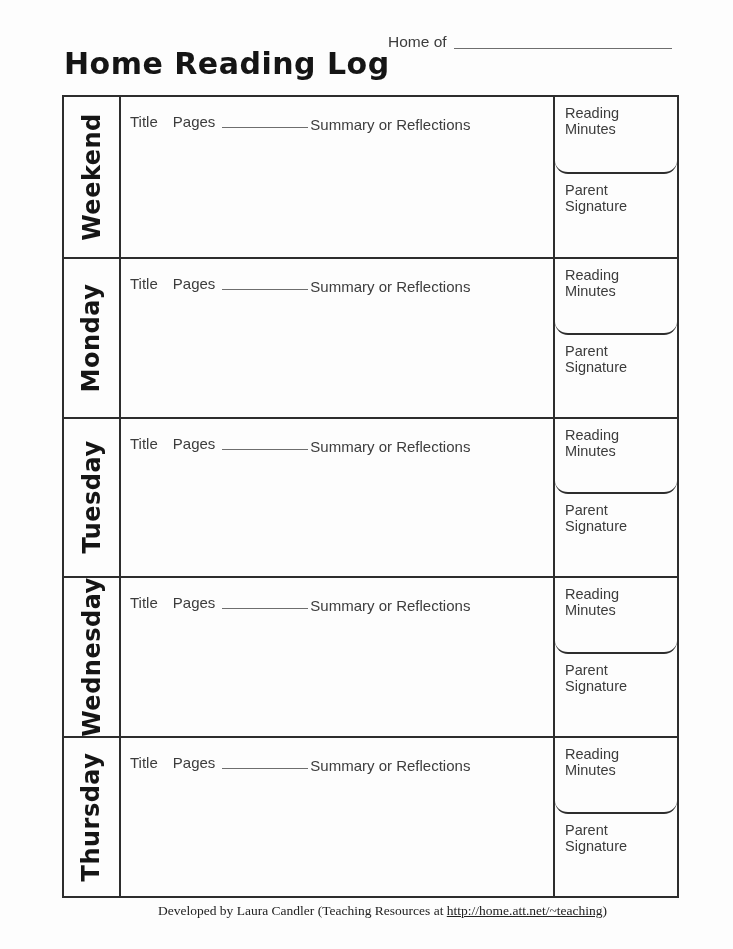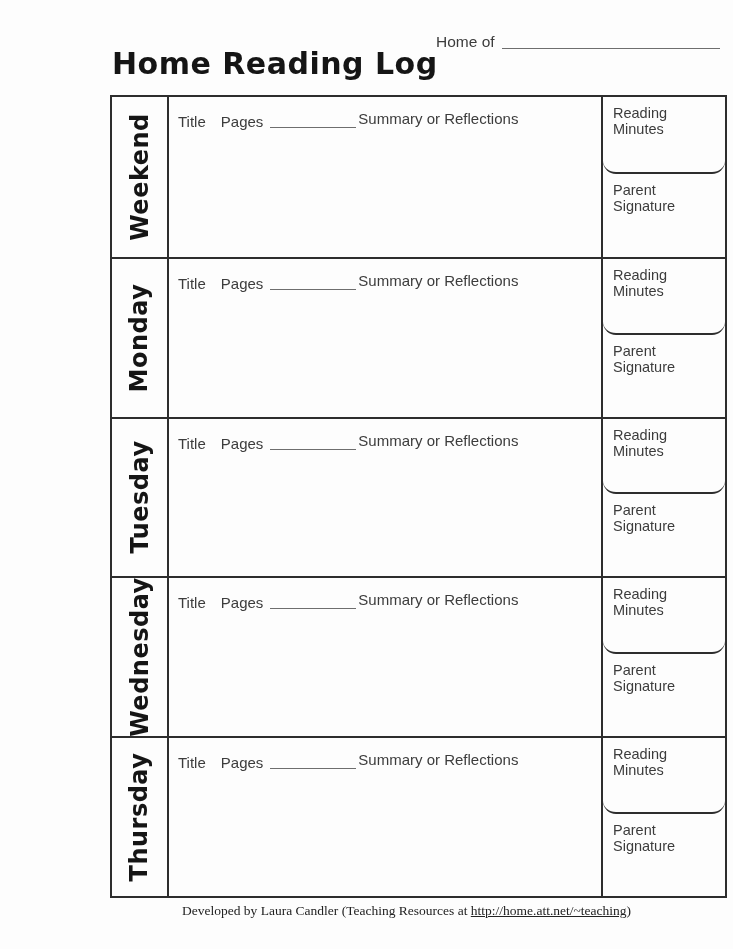--- a/index.html
+++ b/index.html
@@ -12,21 +12,21 @@
   *{box-sizing:border-box;}
   html,body{margin:0;padding:0;}
   body{
     width:733px;height:949px;
     background:var(--bg);
     font-family:"Liberation Sans",sans-serif;
     color:var(--label);
     position:relative;
     overflow:hidden;
   }
-  .sheet{position:absolute;inset:0;margin-left:48px;}
+  .sheet{position:absolute;inset:0;}
 
   
   .page-title{
     position:absolute;left:64px;top:46px;margin:0;
     font-family:"DejaVu Sans",sans-serif;
     font-weight:900;
     font-size:30px;
     letter-spacing:.5px;
     color:var(--heading);
   }
@@ -76,21 +76,21 @@
   .entry-cell{
     padding:7px 10px 1px 9px;
     display:flex;
     min-width:0;
   }
   .entry-line{
     display:flex;align-items:flex-end;
     font-size:15px;color:var(--label);
   }
   .entry-line.title-line{height:27px;}
-  .entry-line.summary-line{height:30px;align-items:center;}
+  .entry-line.summary-line{height:30px;}
   .entry-line .lbl{white-space:nowrap;padding-bottom:1px;}
   .entry-line .wline{border-bottom:1.6px solid var(--wline);margin-bottom:3px;}
   .entry-line .wline.grow{flex:1 1 auto;margin-left:7px;margin-right:8px;}
   .entry-line .wline.grow.last{margin-right:2px;}
   .entry-line .wline.pages-line{flex:0 0 86px;margin-left:7px;margin-right:2px;}
   .blank-line{
     height:23px;margin-right:2px;
     border-bottom:1.6px solid var(--wline);
   }
 

